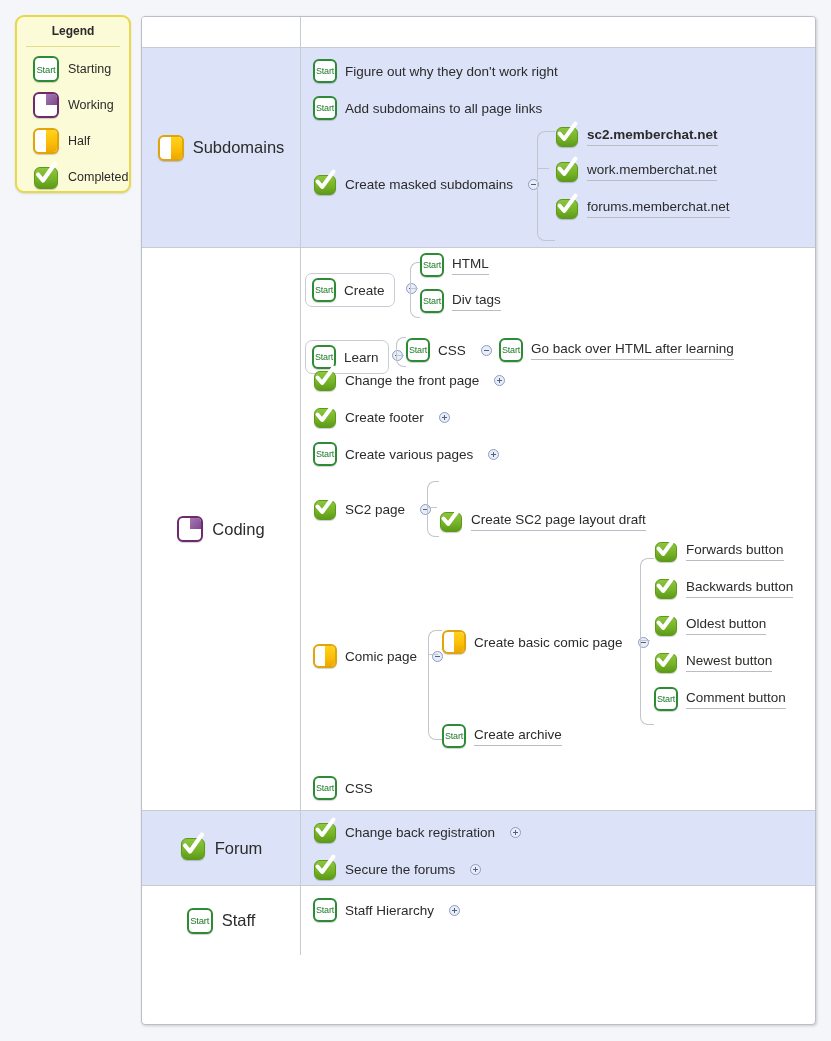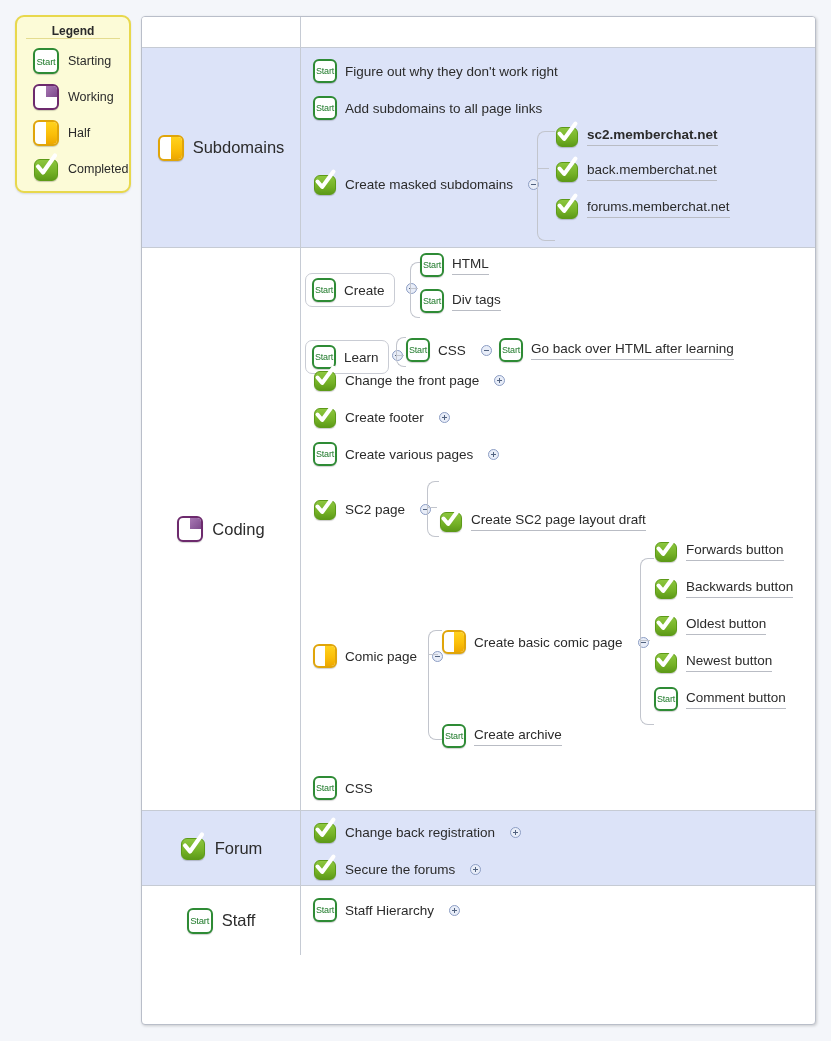--- a/index.html
+++ b/index.html
@@ -18,21 +18,21 @@
     position: absolute; left: 15px; top: 15px;
     width: 116px; height: 178px;
     background: #fcfbd7;
     border: 2px solid #e8d84c;
     border-radius: 9px;
     box-shadow: 0 1px 2px rgba(0,0,0,.12);
     padding: 7px 9px 0 9px;
   }
   .legend-title {
     text-align: center; font-size: 12px; font-weight: bold;
-    color: #2a2a2a; padding-bottom: 0;
+    color: #2a2a2a; padding-bottom: 8px;
     border-bottom: 1px solid #e4dc8f; margin-bottom: 4px;
   }
   .legend-row { display: flex; align-items: center; height: 36px; gap: 9px; padding-left: 7px; }
   .legend-label { font-size: 12.5px; color: #2a2a2a; }
 
   
   .ico { position: relative; flex: 0 0 auto; display: inline-block; }
   .ico.s24 { width: 24px; height: 24px; }
   .ico.s26 { width: 26px; height: 26px; }
 
@@ -257,21 +257,21 @@
                 </svg></span></span>
           <span class="task-label uline">sc2.memberchat.net</span>
         </div>
 
         <div class="task abs" style="left:254px; top:111px;">
           <span class="ico s24">
             <span class="ico-done"><span class="box"></span>
               <svg viewBox="0 0 24 24">
                   <path d="M4.5 12.5 L9.2 18 L20.5 2.5" fill="none" stroke="#fff" stroke-width="4" stroke-linecap="round" stroke-linejoin="round"></path>
                 </svg></span></span>
-          <span class="task-label uline">back.memberchat.net</span>
+          <span class="task-label uline">work.memberchat.net</span>
         </div>
 
         <div class="task abs" style="left:254px; top:148px;">
           <span class="ico s24">
             <span class="ico-done"><span class="box"></span>
               <svg viewBox="0 0 24 24">
                   <path d="M4.5 12.5 L9.2 18 L20.5 2.5" fill="none" stroke="#fff" stroke-width="4" stroke-linecap="round" stroke-linejoin="round"></path>
                 </svg></span></span>
           <span class="task-label uline">forums.memberchat.net</span>
         </div>

